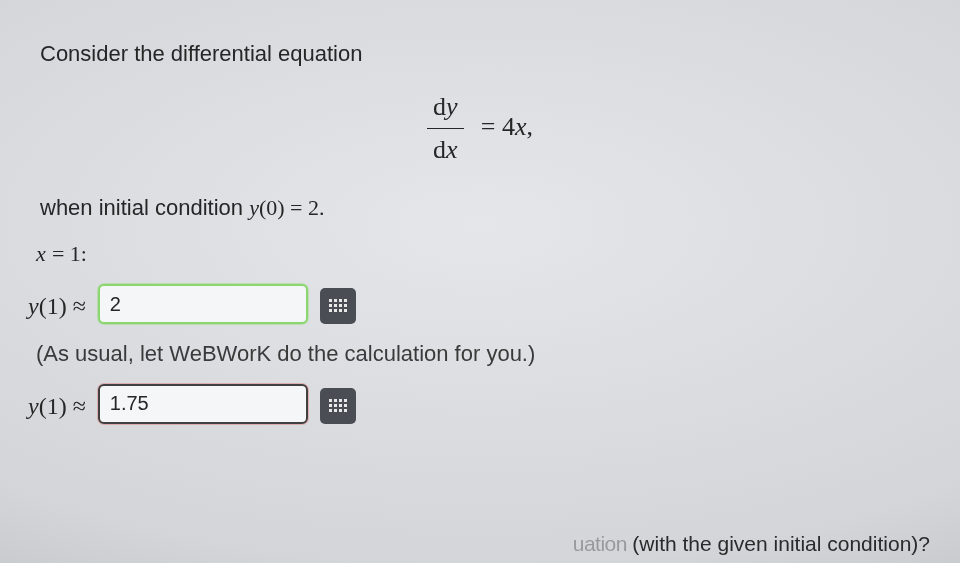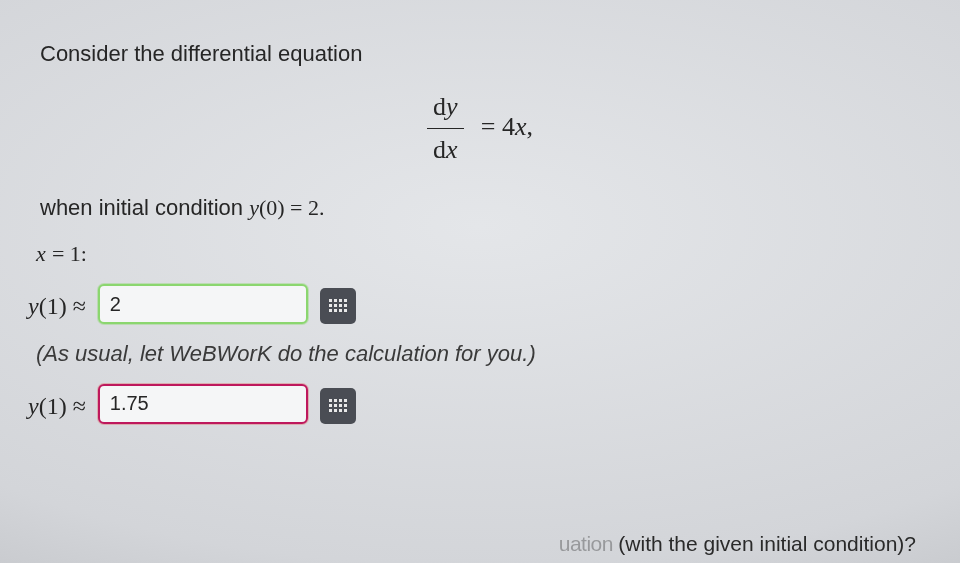--- a/index.html
+++ b/index.html
@@ -47,33 +47,33 @@
     height: 40px;
     font-size: 20px;
     padding: 4px 10px;
     border-radius: 6px;
     background: #f5f6f7;
     outline: none;
     font-family: inherit;
     color: #262626;
   }
   .inp-green { border: 2px solid #8bd66f; box-shadow: 0 0 0 1px rgba(139,214,111,0.4); }
-  .inp-red   { border: 2px solid #be185d; box-shadow: 0 0 0 1px rgba(224,106,106,0.4); }
+  .inp-red   { border: 2px solid #404040; box-shadow: 0 0 0 1px rgba(224,106,106,0.4); }
   .grid-btn {
     width: 36px; height: 36px;
     background: #4a4d54;
     border-radius: 5px;
     display: flex; align-items: center; justify-content: center;
     cursor: pointer;
   }
   .grid-btn svg { display:block; }
-  .hint { font-style: italic; color: #3a3a3a; }
+  .hint { color: #3a3a3a; }
   .cutoff {
     position: absolute;
-    bottom: 4px; right: 44px;
+    bottom: 4px; right: 30px;
     font-size: 21px;
     color: #2a2a2a;
   }
   .cutoff .faded { opacity: 0.35; letter-spacing: -0.5px; }
 </style>
 </head>
 <body>
 
 <div class="page">
 

